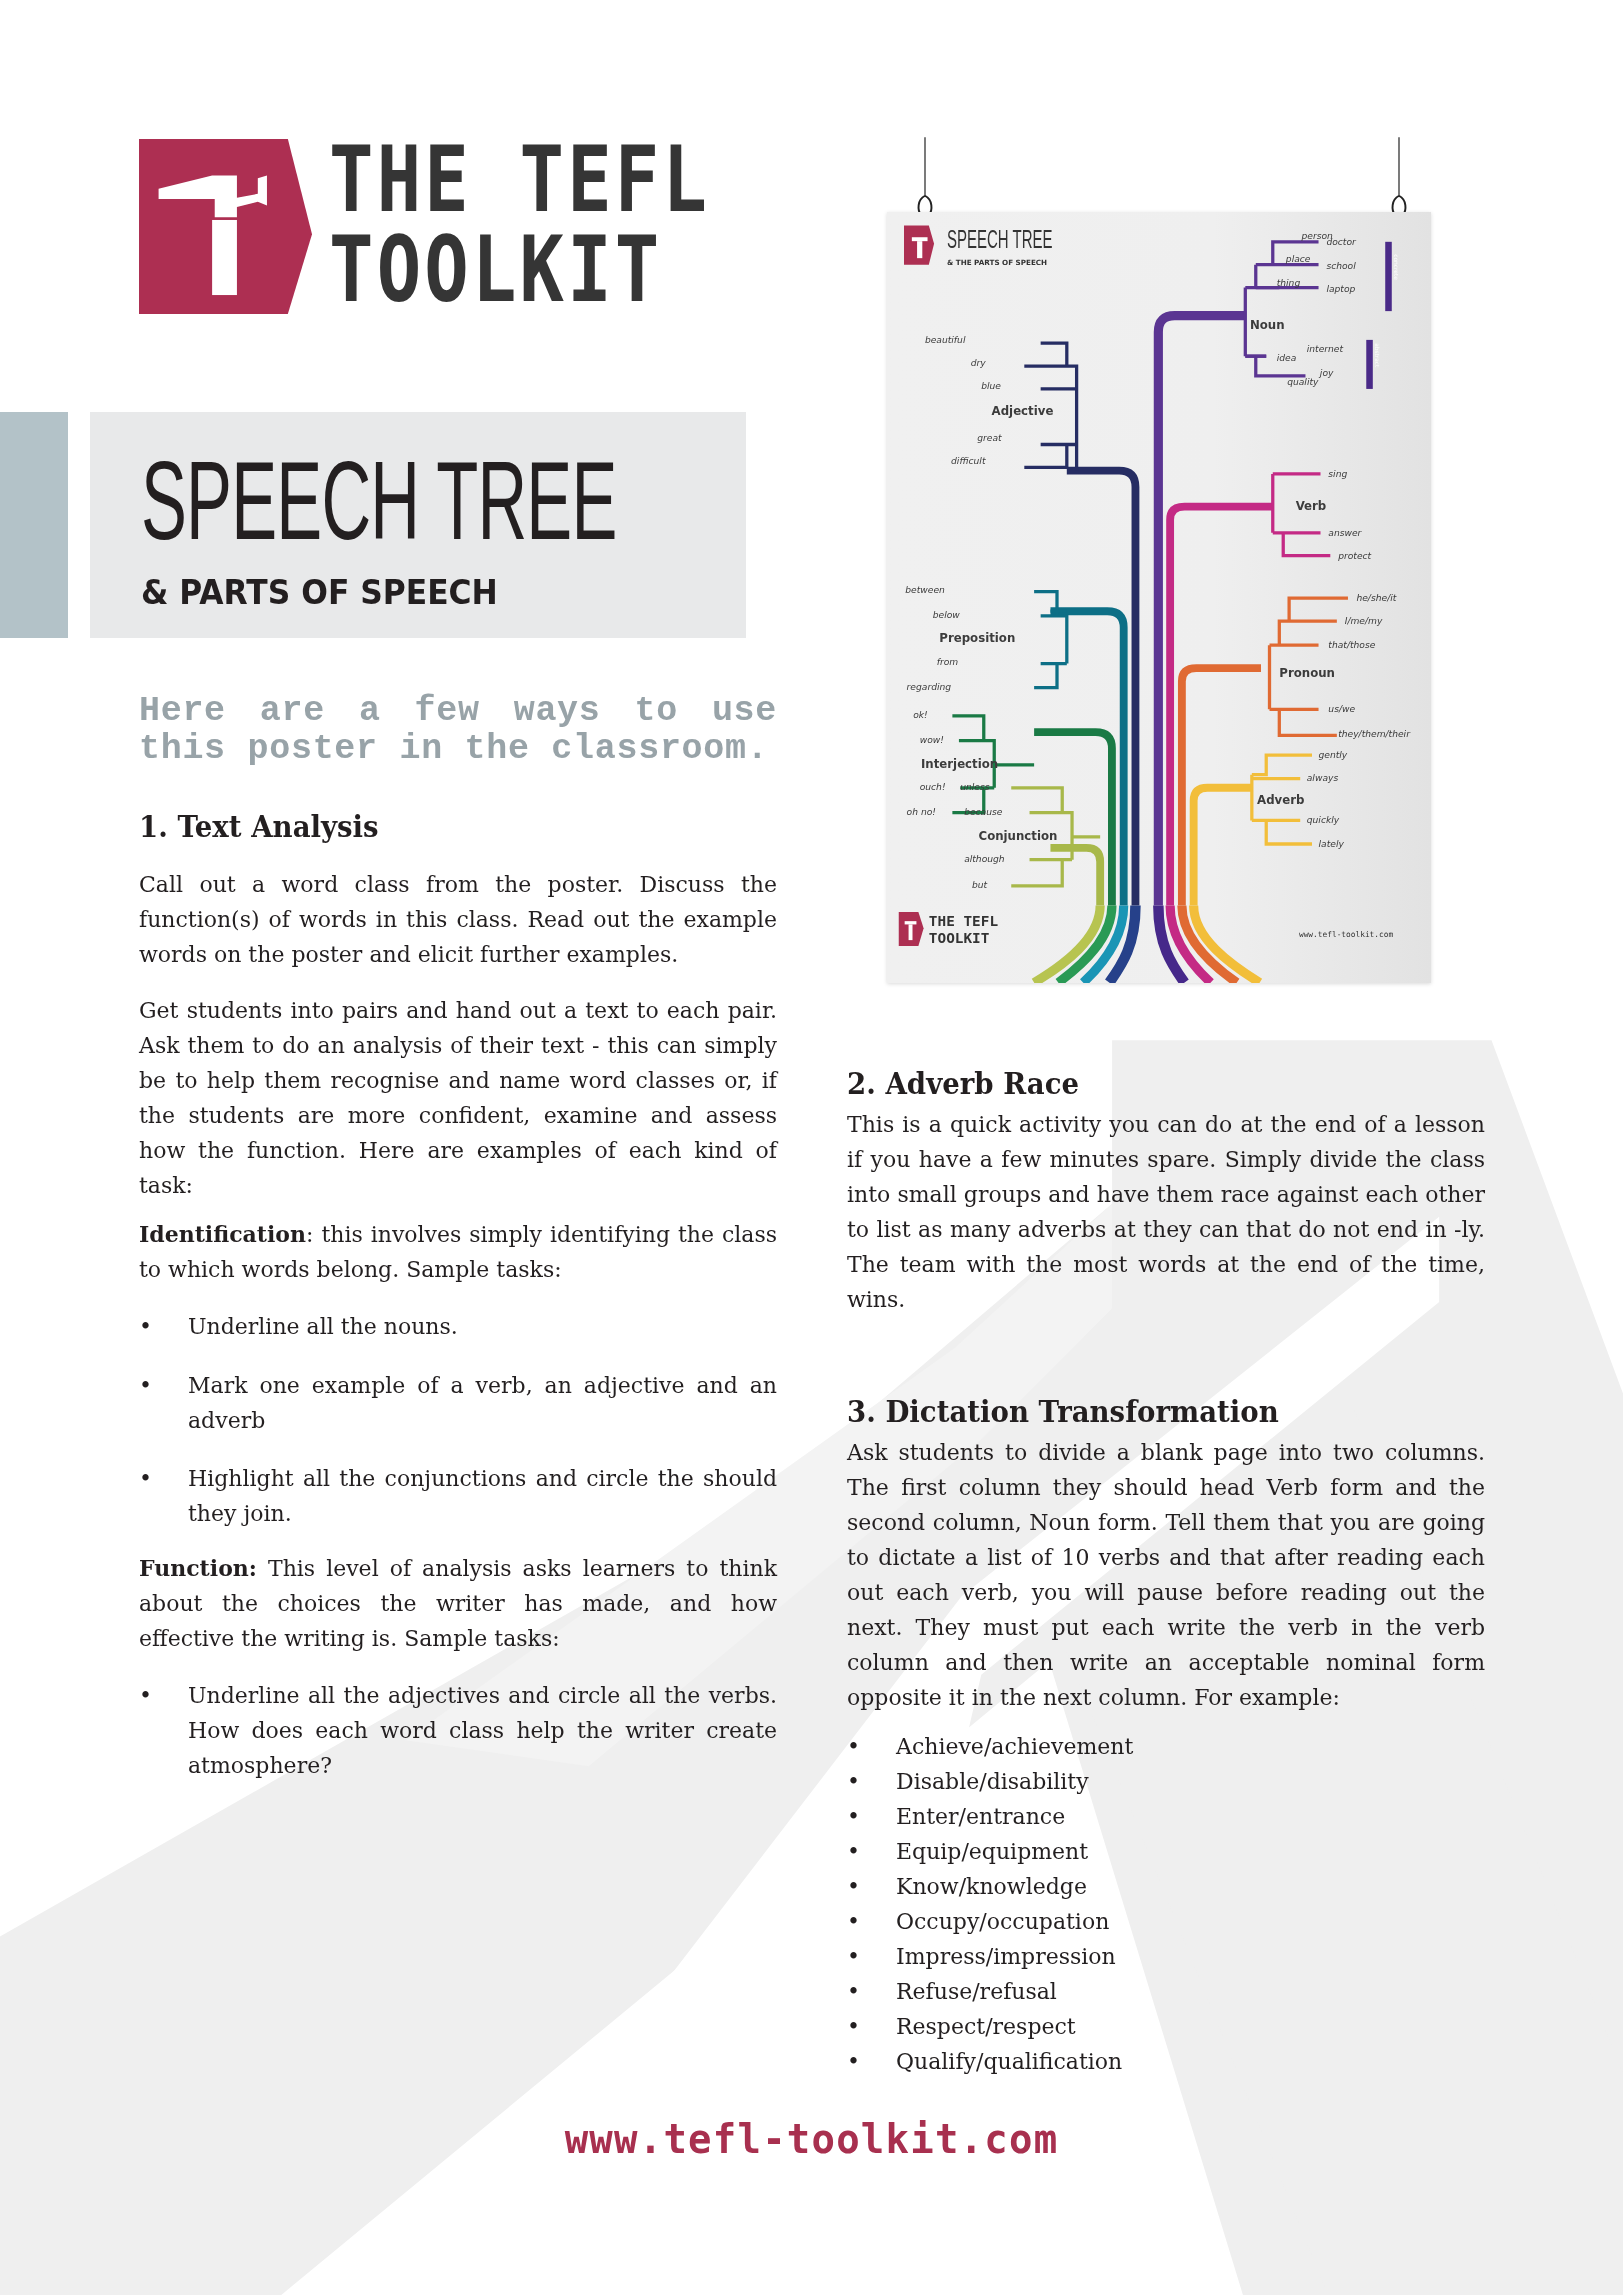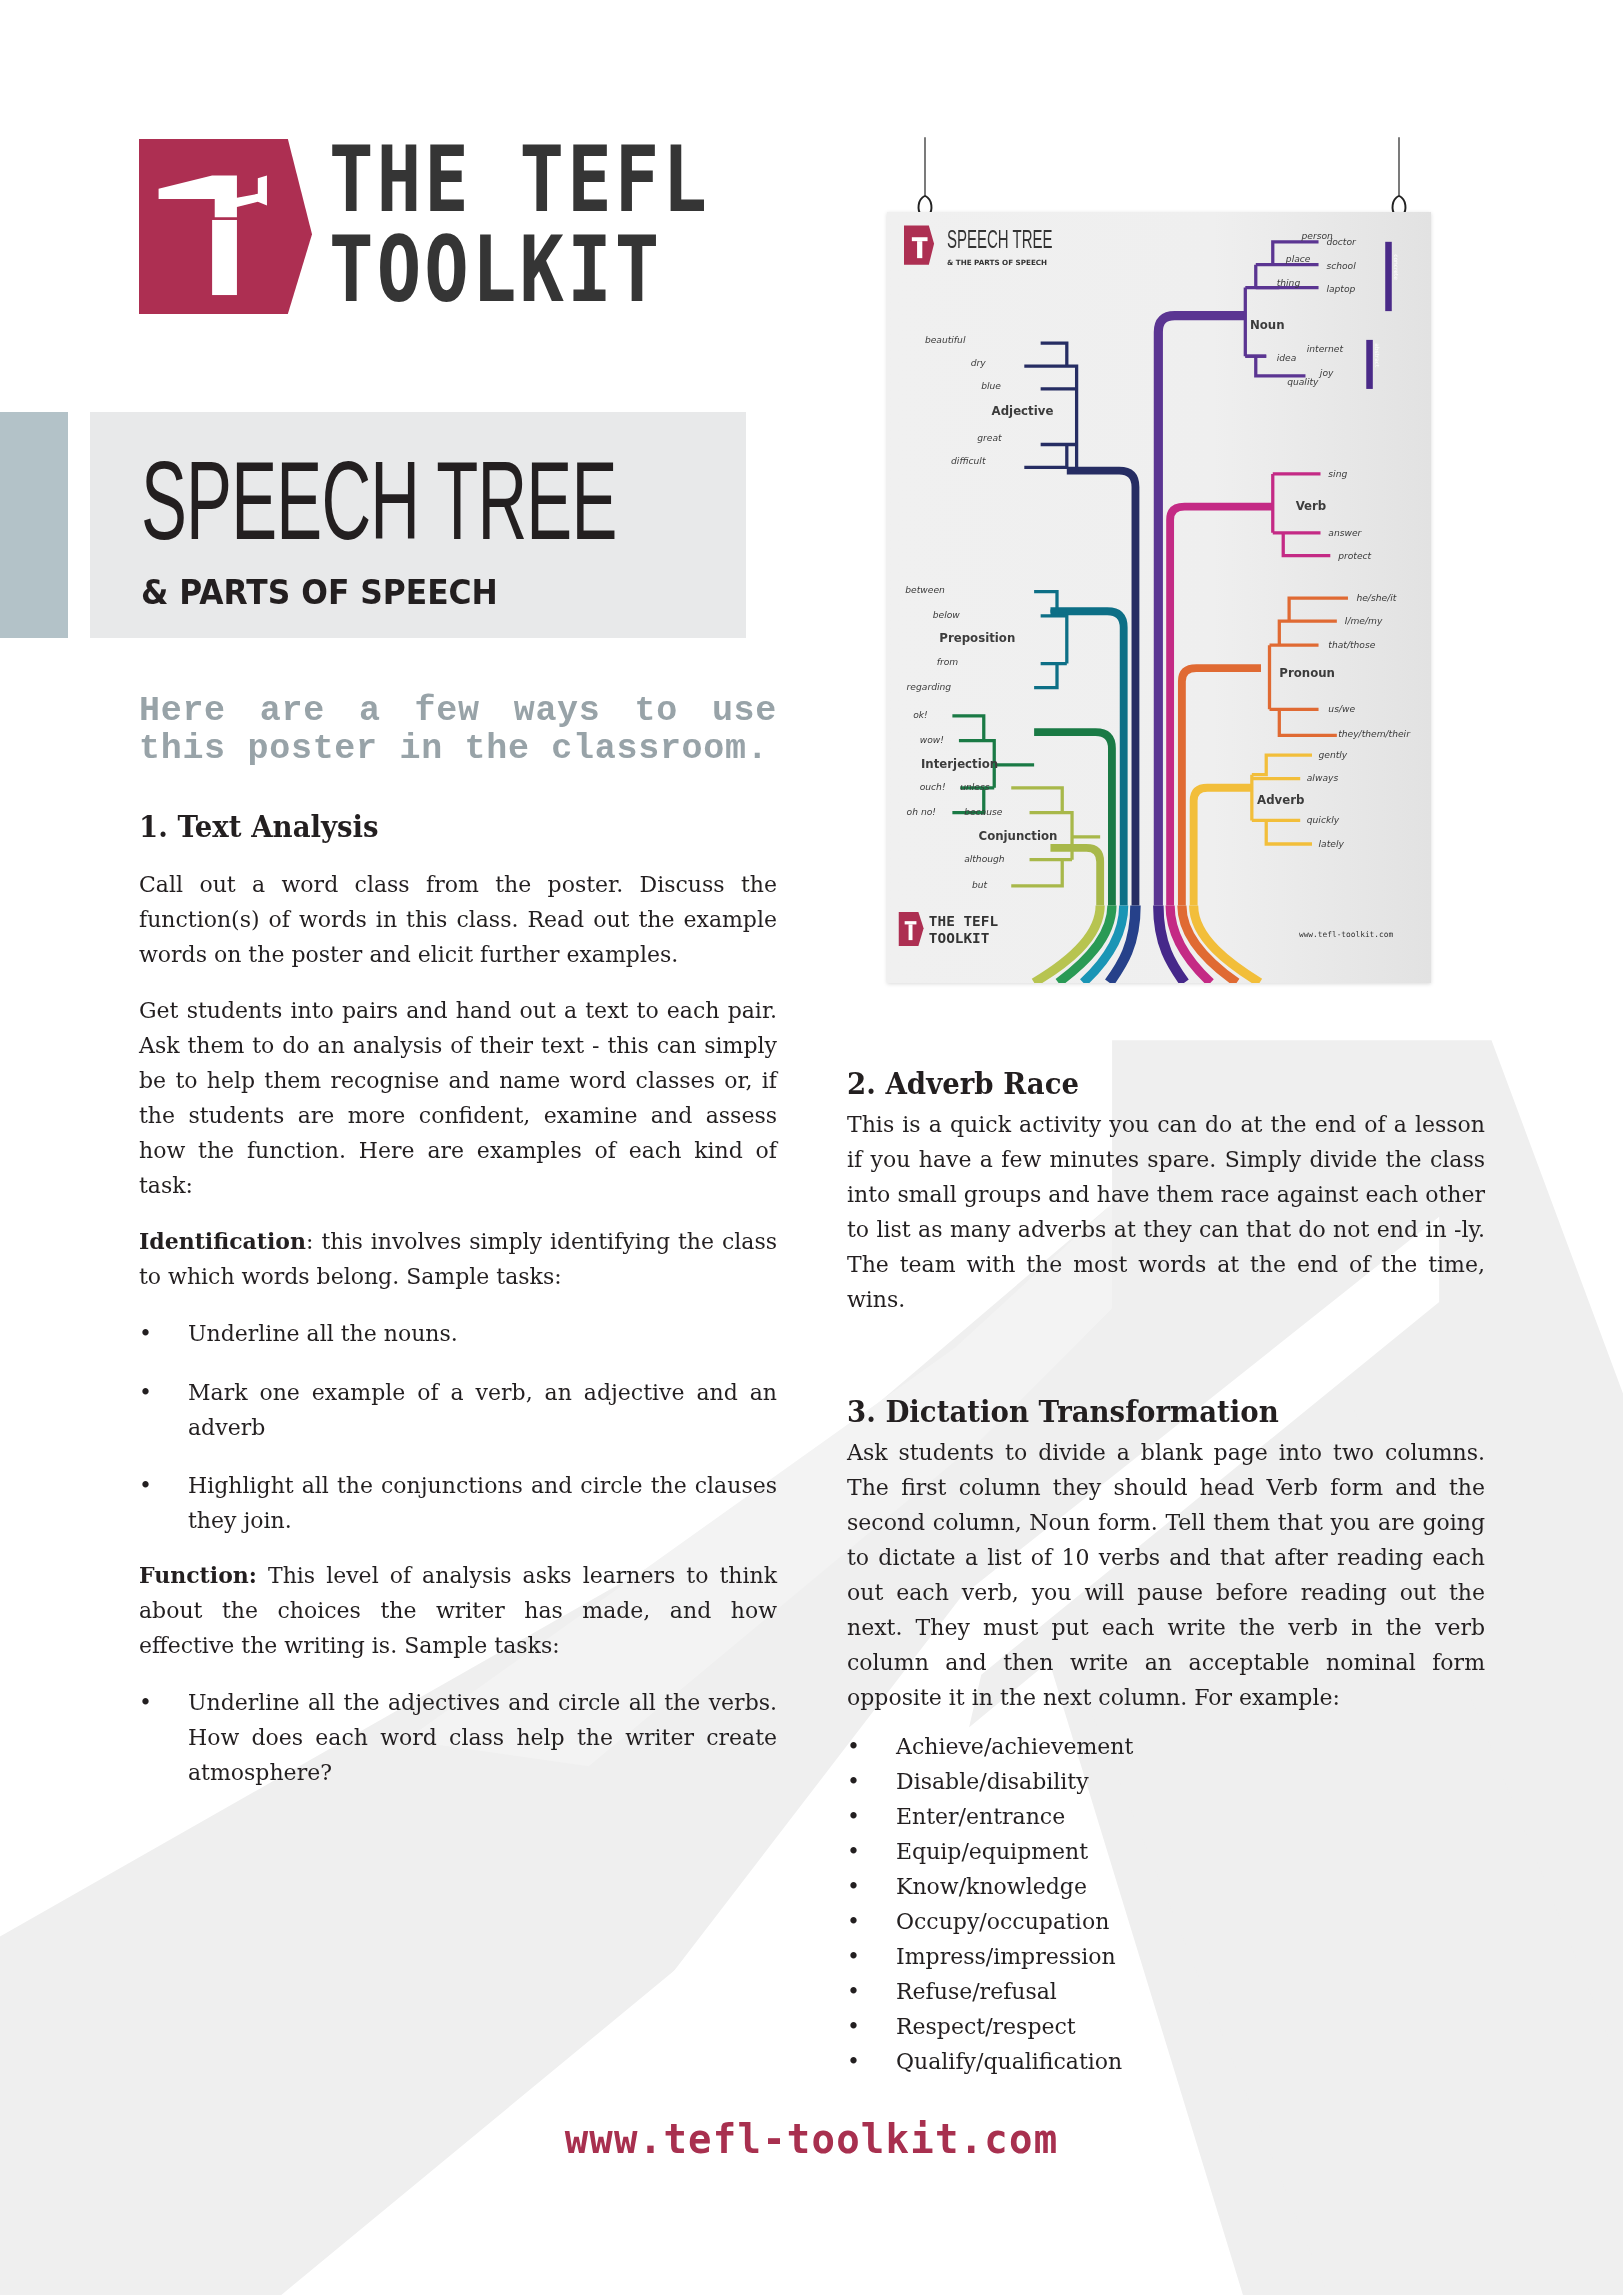--- a/index.html
+++ b/index.html
@@ -70,26 +70,26 @@
   <div class="title-sub">&amp; PARTS OF SPEECH</div>
 </div>
 
 <div class="col col-left" style="top:692px;">
   <div class="intro">Here are a few ways to use this poster in the classroom.</div>
 
   <div class="sec-h" style="margin-top:39px;">1. Text Analysis</div>
   <div class="p" style="margin-top:21px;">Call out a word class from the poster.  Discuss the function(s) of words in this class.  Read out the example words on the poster and elicit further examples.</div>
   <div class="p" style="margin-top:21px;">Get students into pairs and hand out a text to each pair. Ask them to do an analysis of their text - this can simply be to help them recognise and name word classes or, if the students are more confident, examine and assess how the function.  Here are examples  of each kind of task:</div>
 
-  <div class="p" style="margin-top:21px;"><b>Identification</b><span>: this involves simply identifying the class to which words belong. Sample tasks:</span></div>
+  <div class="p" style="margin-top:14px;"><b>Identification</b><span>: this involves simply identifying the class to which words belong. Sample tasks:</span></div>
 
   <div style="margin-top:22px;">
     <div class="bul">Underline all the nouns.</div>
     <div class="bul" style="margin-top:23.6px;">Mark one example of a verb, an adjective and an adverb</div>
-    <div class="bul" style="margin-top:23.6px;">Highlight all the conjunctions and circle the clauses they join.</div>
+    <div class="bul" style="margin-top:23.6px;">Highlight all the conjunctions and circle the should they join.</div>
   </div>
 
   <div class="p" style="margin-top:19.6px;"><b>Function:</b><span> This level of analysis asks learners to think about the choices the writer has made, and how effective the writing is.  Sample tasks:</span></div>
 
   <div style="margin-top:22px;">
     <div class="bul">Underline all the adjectives and circle all the verbs. How does each word class help the writer create atmosphere?</div>
   </div>
 </div>
 
 <div class="poster-wrap">

